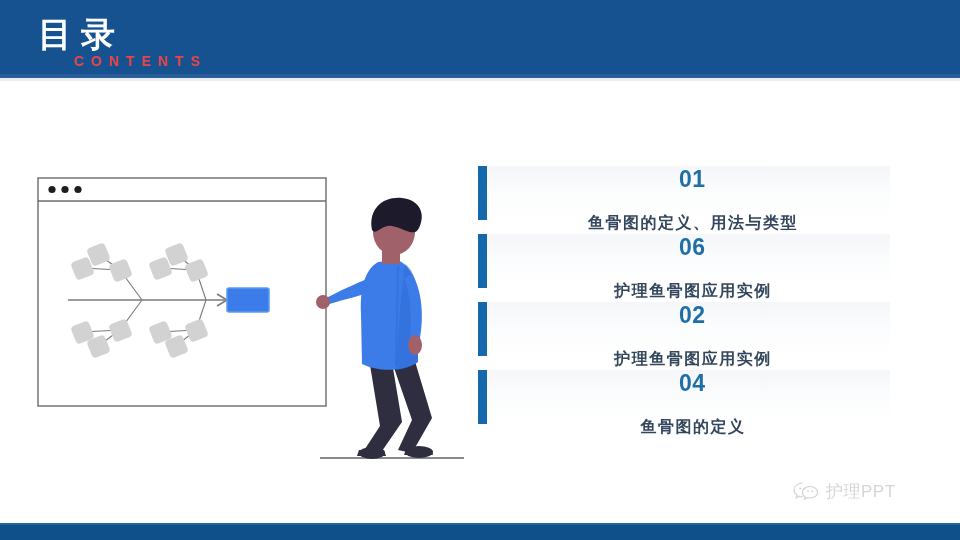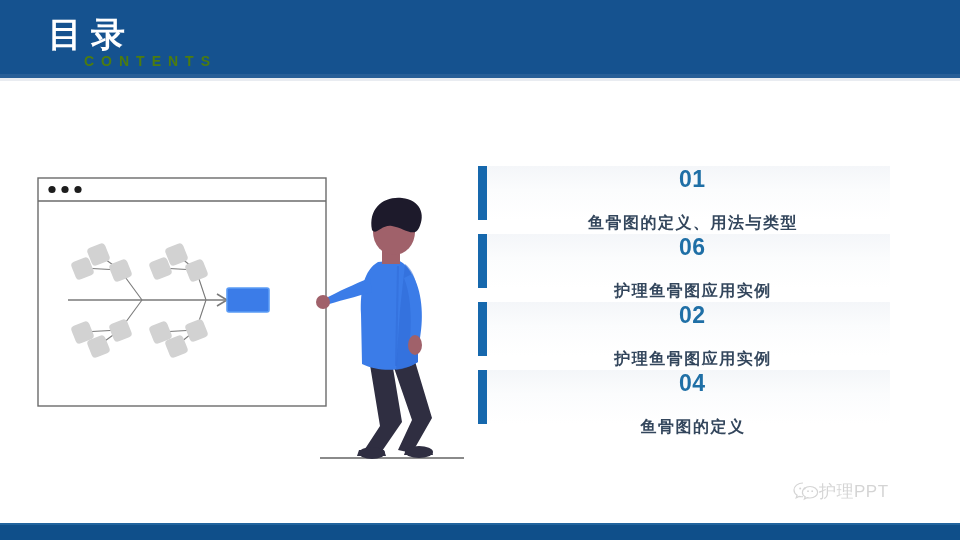--- a/index.html
+++ b/index.html
@@ -39,21 +39,21 @@
   .header-underline {
     position: absolute;
     left: 0;
     top: 78px;
     width: 960px;
     height: 3px;
     background: #e9ecf1;
   }
   .title-block {
     position: absolute;
-    left: 40px;
+    left: 30px;
     top: 14px;
     width: 330px;
     height: 62px;
   }
   .title-cn {
     position: absolute;
     left: 8px;
     top: 0px;
     font-size: 34px;
     font-weight: bold;
@@ -61,21 +61,21 @@
     letter-spacing: 9px;
     line-height: 40px;
     white-space: nowrap;
   }
   .title-en {
     position: absolute;
     left: 44px;
     top: 38px;
     font-size: 14px;
     font-weight: bold;
-    color: #4d7c0f;
+    color: #ef4444;
     letter-spacing: 7px;
     line-height: 18px;
     white-space: nowrap;
   }
 
   
   .footer-bar {
     position: absolute;
     left: 0;
     top: 523px;
@@ -95,20 +95,21 @@
 
   
   .watermark {
     position: absolute;
     left: 793px;
     top: 477px;
     width: 160px;
     height: 28px;
     display: flex;
     align-items: center;
+    gap: 7px;
     opacity: .42;
   }
   .watermark-text {
     font-size: 17px;
     color: #9a9a9a;
     letter-spacing: .5px;
     white-space: nowrap;
   }
 
   

